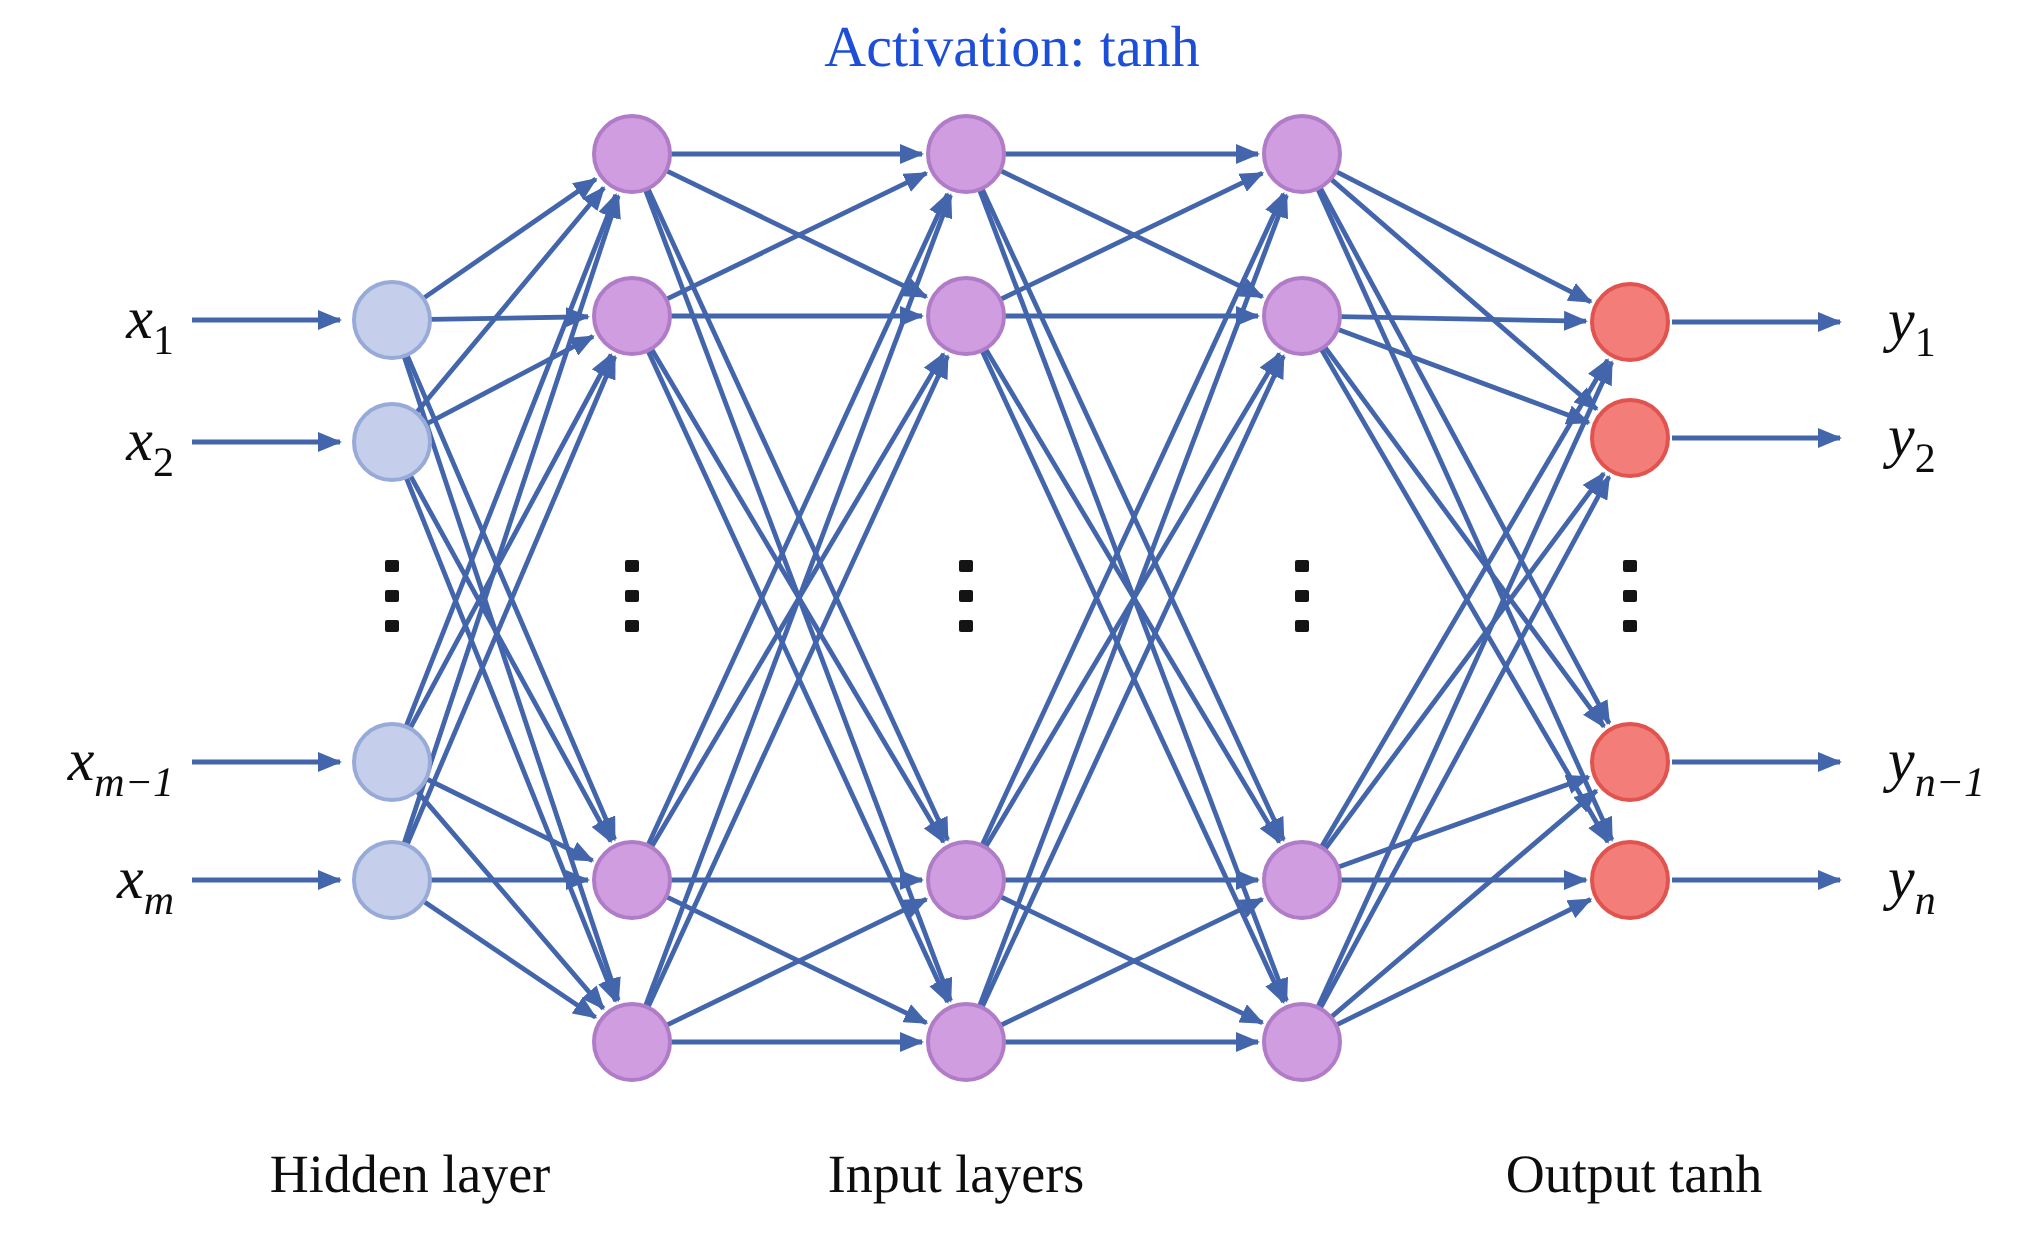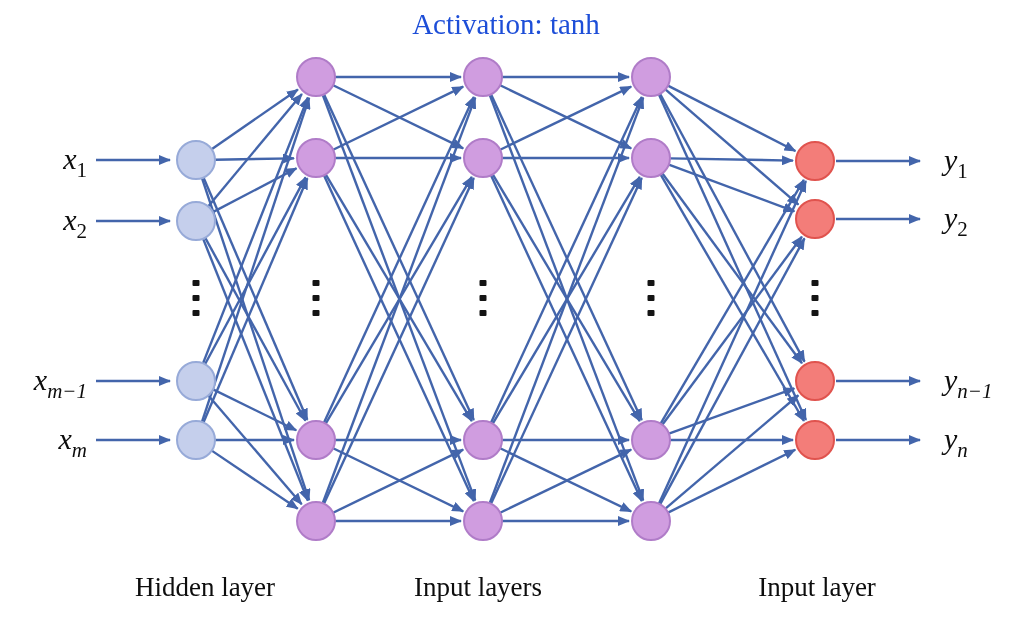--- a/index.html
+++ b/index.html
@@ -159,13 +159,13 @@
     <text x="944" y="170" text-anchor="start" font-size="30" font-style="italic" fill="#0d0d0d" font-family="&quot;Liberation Serif&quot;, serif"><tspan>y</tspan><tspan font-size="21" dy="8" font-style="normal">1</tspan></text>
     <text x="944" y="228" text-anchor="start" font-size="30" font-style="italic" fill="#0d0d0d" font-family="&quot;Liberation Serif&quot;, serif"><tspan>y</tspan><tspan font-size="21" dy="8" font-style="normal">2</tspan></text>
     <text x="944" y="390" text-anchor="start" font-size="30" font-style="italic" fill="#0d0d0d" font-family="&quot;Liberation Serif&quot;, serif"><tspan>y</tspan><tspan font-size="21" dy="8" font-style="italic">n−1</tspan></text>
     <text x="944" y="449" text-anchor="start" font-size="30" font-style="italic" fill="#0d0d0d" font-family="&quot;Liberation Serif&quot;, serif"><tspan>y</tspan><tspan font-size="21" dy="8" font-style="italic">n</tspan></text>
   </svg>
 
 <div class="title">Activation: tanh</div>
 
 <div class="caption" style="left: 205px;">Hidden layer</div>
 <div class="caption" style="left: 478px;">Input layers</div>
-<div class="caption" style="left: 817px;">Input layer</div>
+<div class="caption" style="left: 817px;">Output tanh</div>
 
 </body></html>

